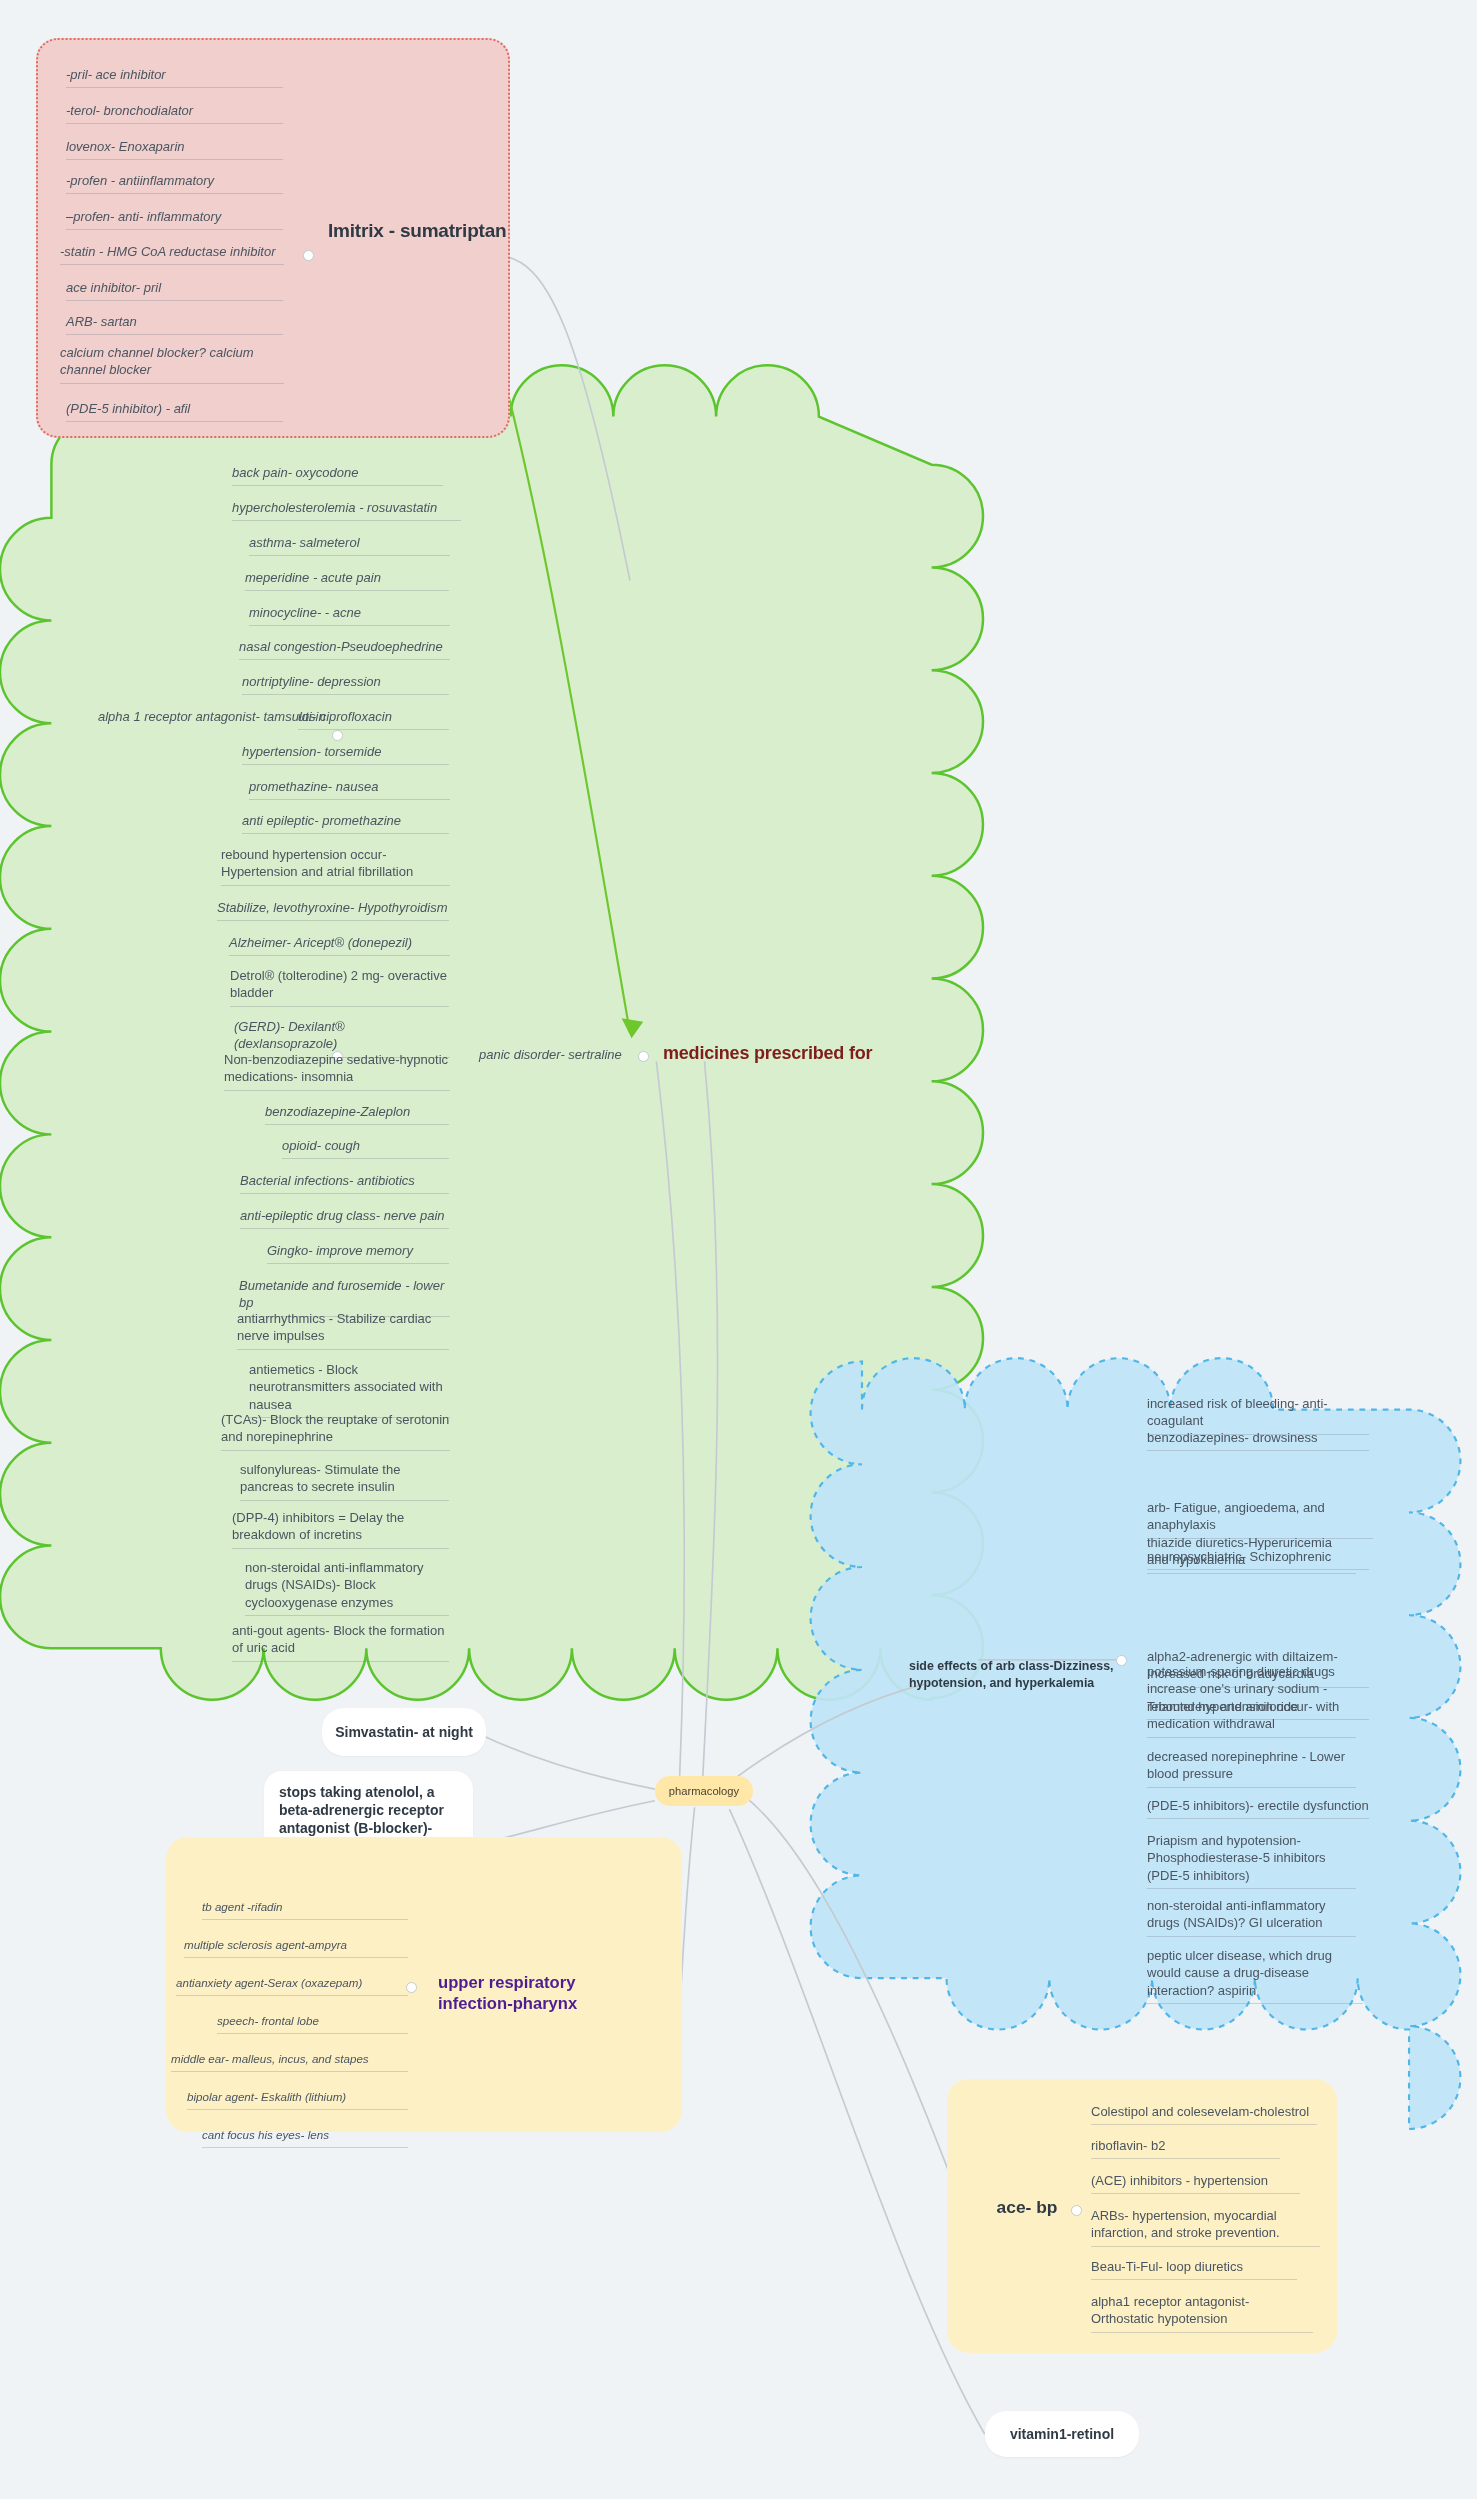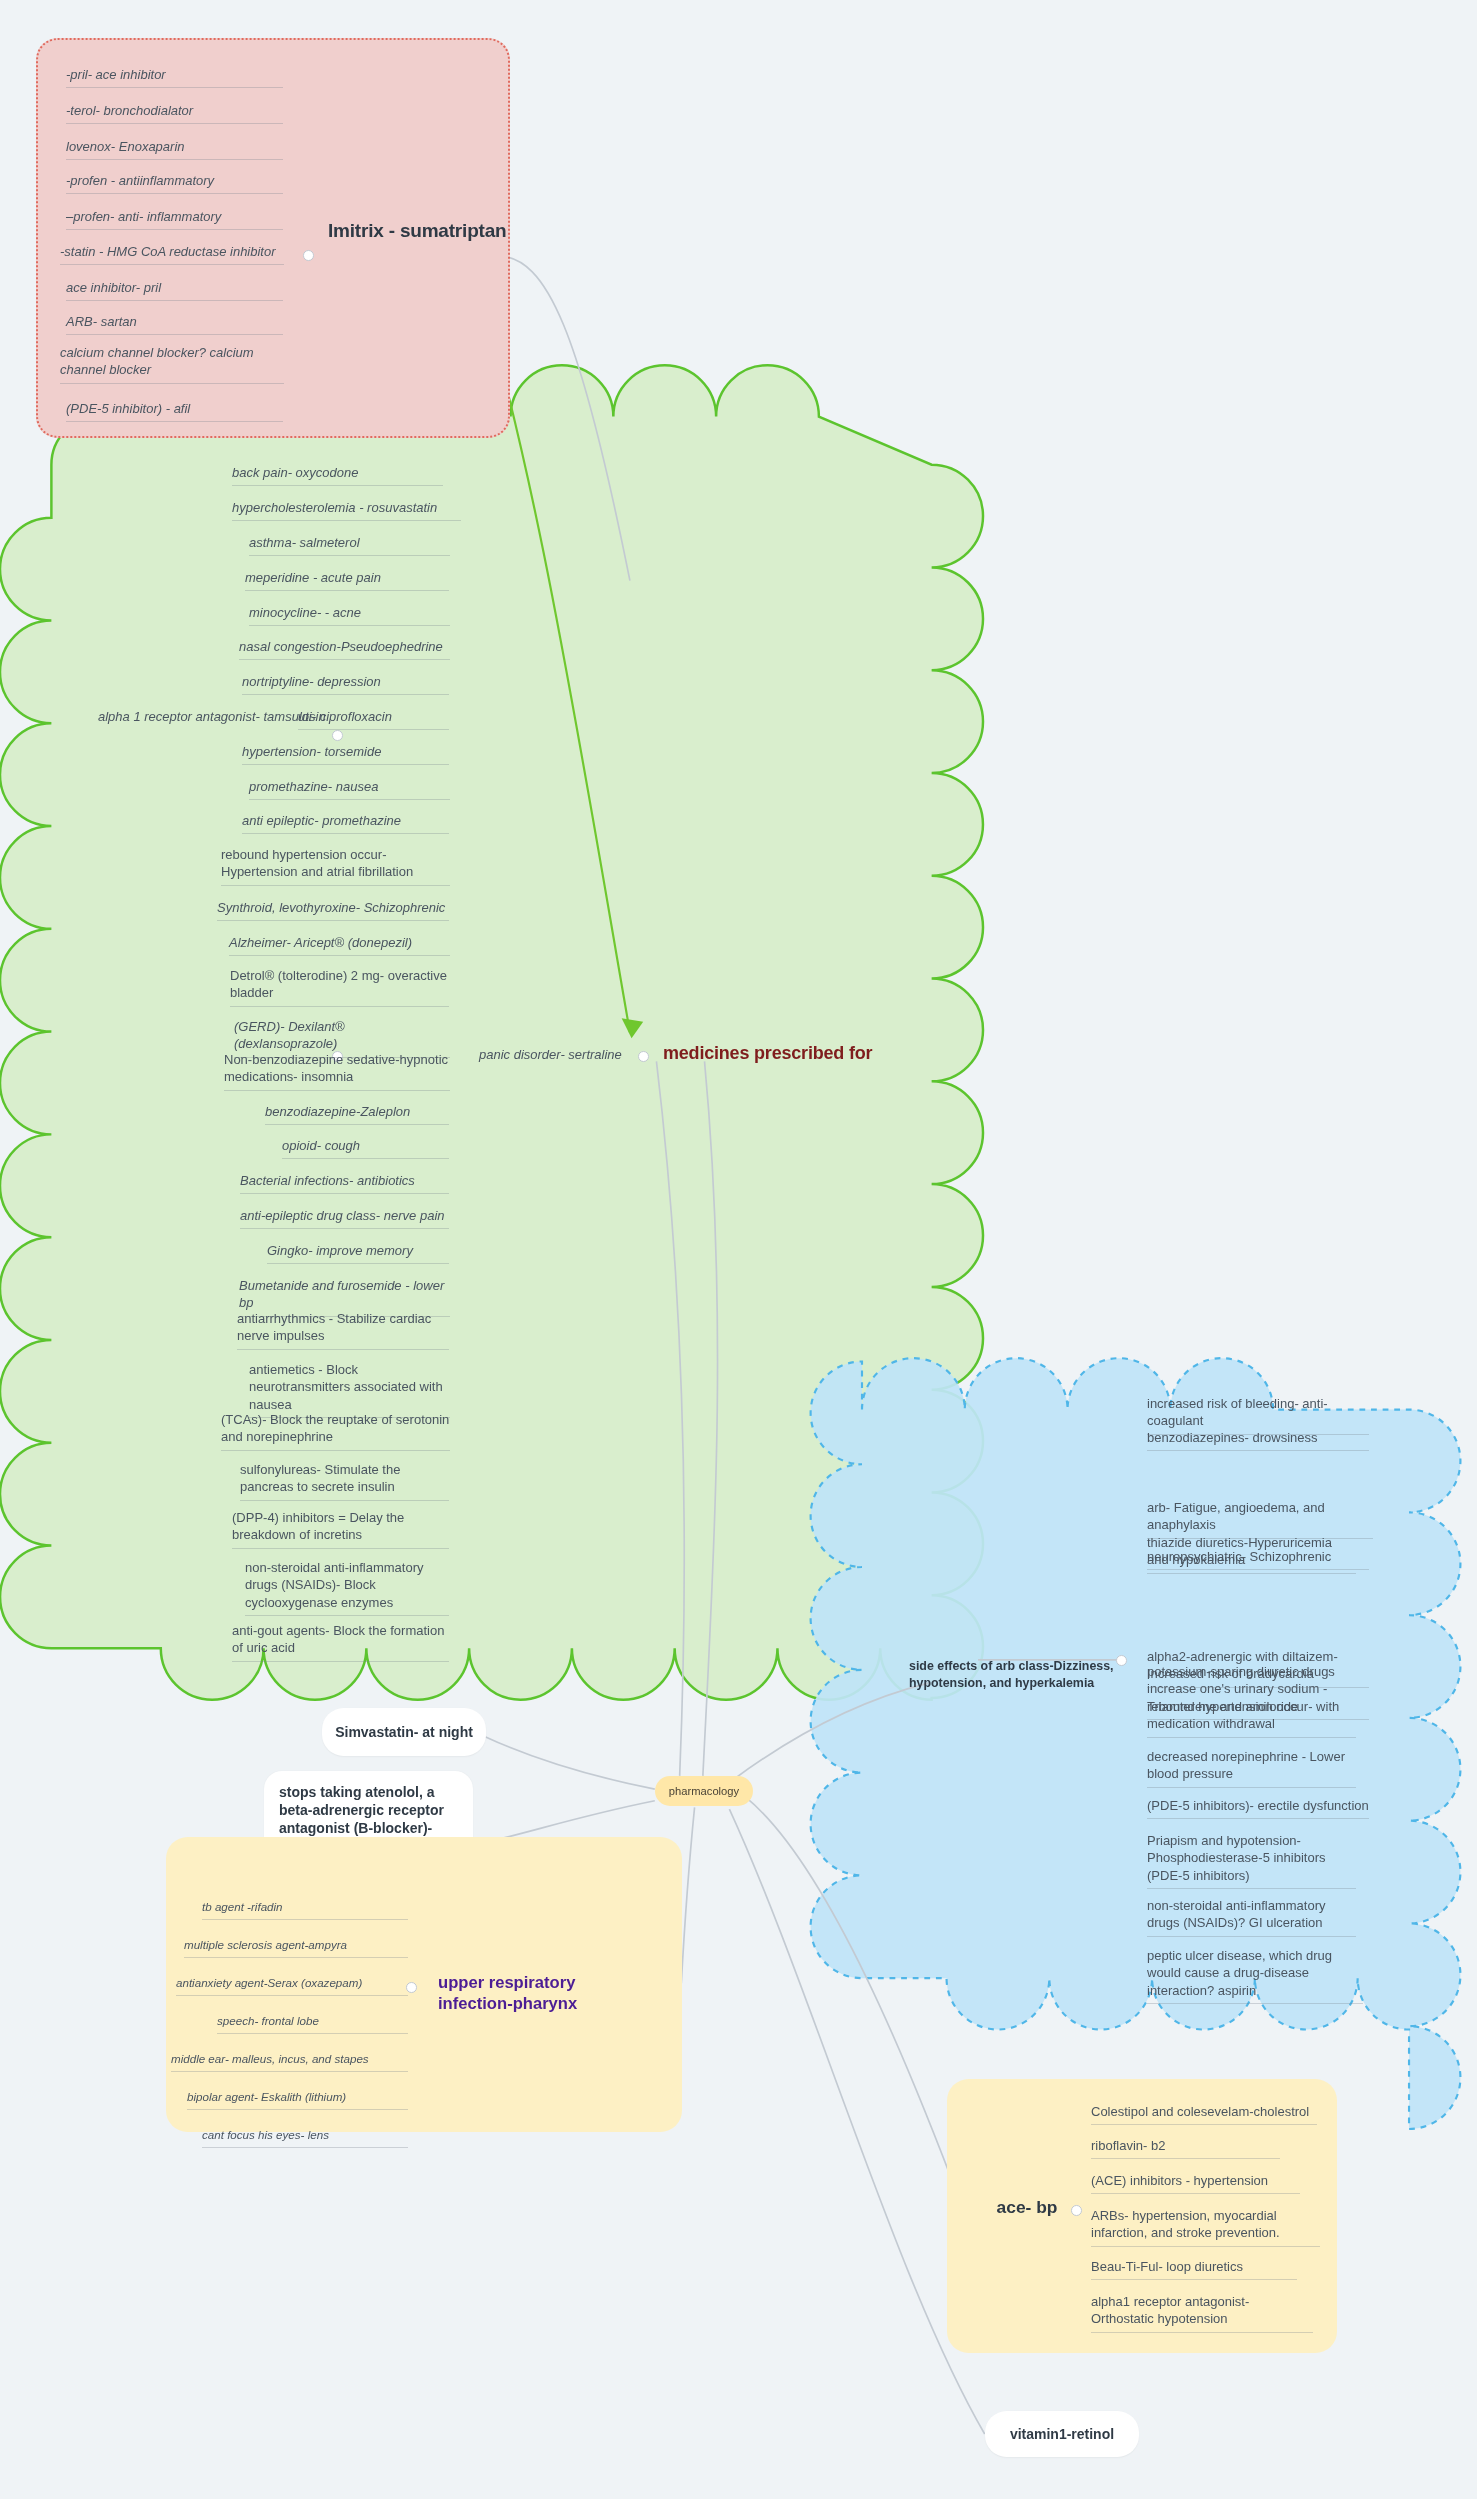--- a/index.html
+++ b/index.html
@@ -243,21 +243,21 @@
   <div class="leaf ta-r" style="left:245px; top:569px;  width:204px;">meperidine - acute pain</div>
   <div class="leaf ta-r" style="left:249px; top:604px;  width:201px;">minocycline- - acne</div>
   <div class="leaf ta-r" style="left:239px; top:638px;  width:211px;">nasal congestion-Pseudoephedrine</div>
   <div class="leaf ta-r" style="left:242px; top:673px;  width:207px;">nortriptyline- depression</div>
   <div class="leaf ta-r" style="left:98px; top:708px;  width:240px; border-bottom:none;">alpha 1 receptor antagonist- tamsulosin</div>
   <div class="leaf ta-r" style="left:298px; top:708px;  width:151px;">uti- ciprofloxacin</div>
   <div class="leaf ta-r" style="left:242px; top:743px;  width:207px;">hypertension- torsemide</div>
   <div class="leaf ta-r" style="left:249px; top:778px;  width:201px;">promethazine- nausea</div>
   <div class="leaf ta-r" style="left:242px; top:812px;  width:207px;">anti epileptic- promethazine</div>
   <div class="leaf ta-l" style="left:221px; top:846px; width:229px;">rebound hypertension occur- Hypertension and atrial fibrillation</div>
-  <div class="leaf ta-r" style="left:217px; top:899px; width:232px;">Synthroid, levothyroxine- Schizophrenic</div>
+  <div class="leaf ta-r" style="left:217px; top:899px; width:232px;">Stabilize, levothyroxine- Hypothyroidism</div>
   <div class="leaf ta-r" style="left:229px; top:934px; width:221px;">Alzheimer- Aricept®  (donepezil)</div>
   <div class="leaf ta-l" style="left:230px; top:967px; width:219px;">Detrol®  (tolterodine) 2 mg- overactive bladder</div>
   <div class="leaf ta-r" style="left:234px; top:1018px; width:216px;">(GERD)- Dexilant®  (dexlansoprazole)</div>
   <div class="leaf ta-l" style="left:224px; top:1051px; width:226px;">Non-benzodiazepine sedative-hypnotic medications- insomnia</div>
   <div class="leaf ta-r" style="left:479px; top:1046px; width:174px; border-bottom:none;">panic disorder- sertraline</div>
   <div class="leaf ta-r" style="left:265px; top:1103px; width:184px;">benzodiazepine-Zaleplon</div>
   <div class="leaf ta-r" style="left:282px; top:1137px; width:167px;">opioid- cough</div>
   <div class="leaf ta-r" style="left:240px; top:1172px; width:209px;">Bacterial infections- antibiotics</div>
   <div class="leaf ta-r" style="left:240px; top:1207px; width:209px;">anti-epileptic drug class- nerve pain</div>
   <div class="leaf ta-r" style="left:267px; top:1242px; width:182px;">Gingko- improve memory</div>

